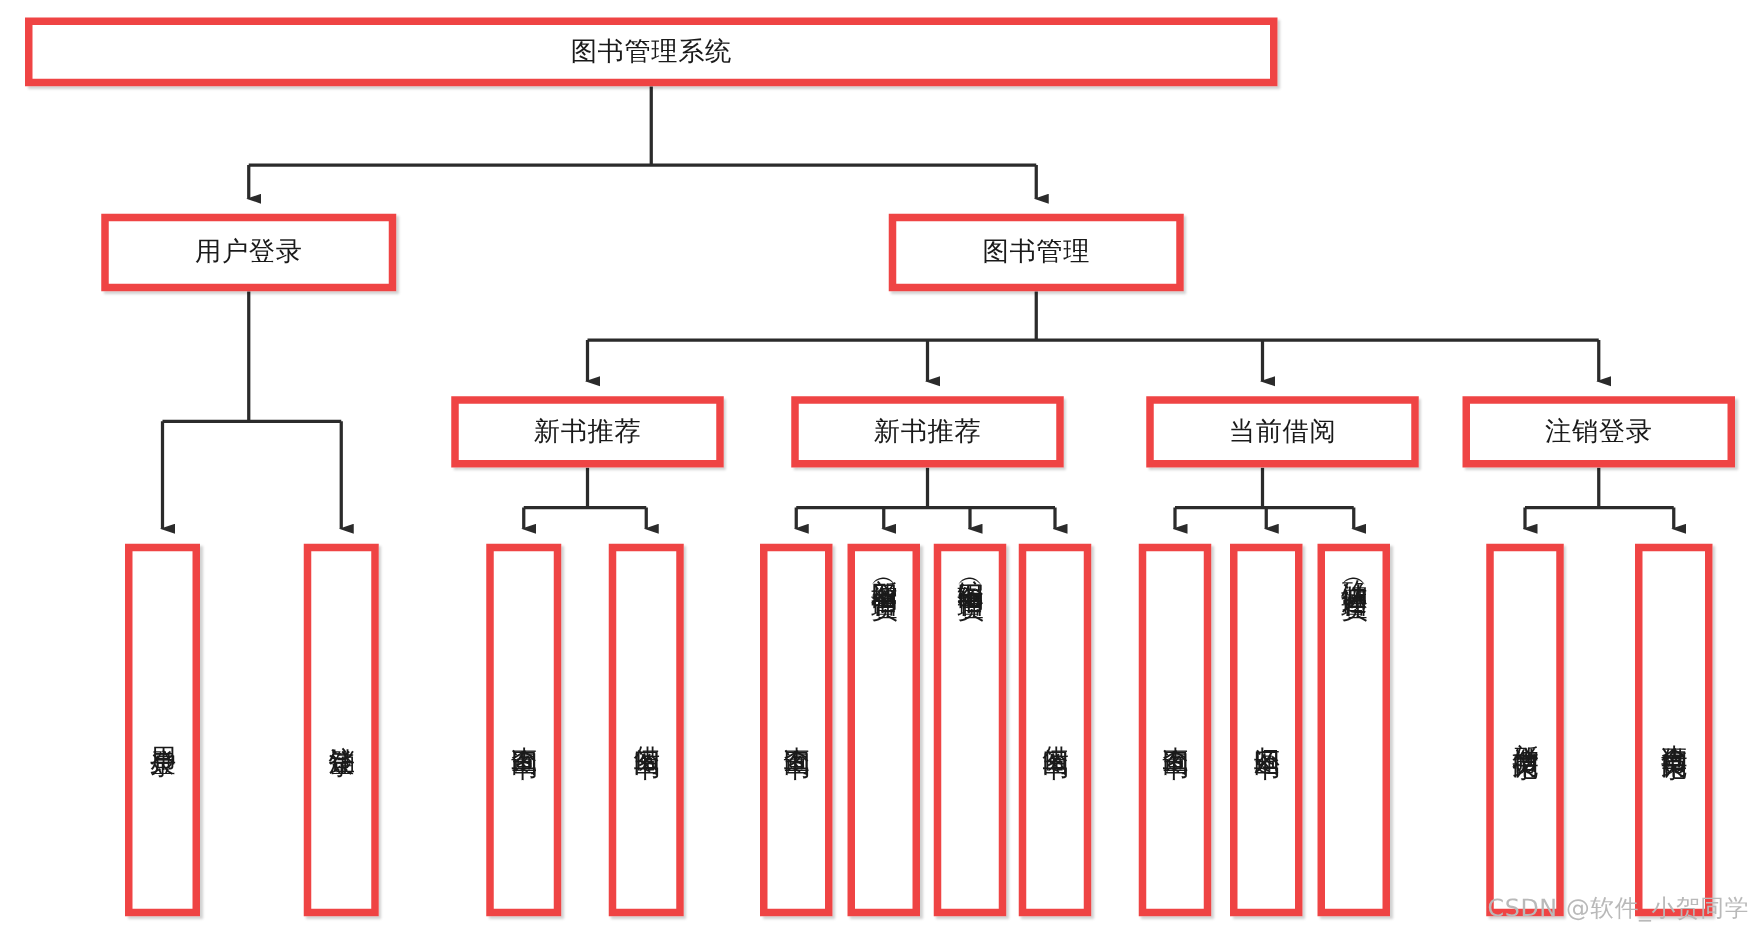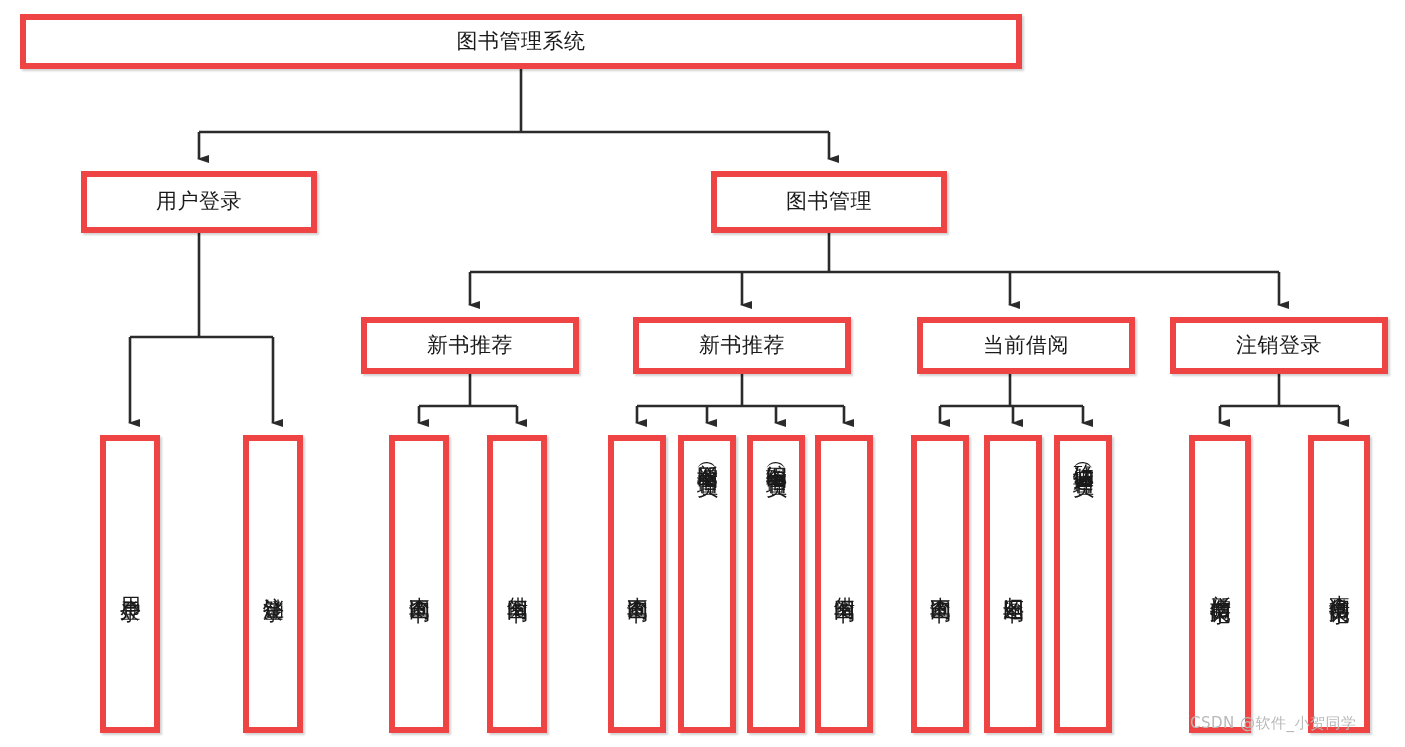--- a/index.html
+++ b/index.html
@@ -63,21 +63,21 @@
   .node.vert.center .label {
     margin-top: auto;
     margin-bottom: auto;
   }
   .node.vert.top .label {
     margin-top: 6px;
     margin-bottom: auto;
   }
   .watermark {
     position: absolute;
-    font-size: 15px;
+    font-size: 19px;
     color: #b9b9b9;
     white-space: nowrap;
     letter-spacing: 0.5px;
   }
 </style>
 </head>
 <body>
 
 <div id="diagram-root">
 

